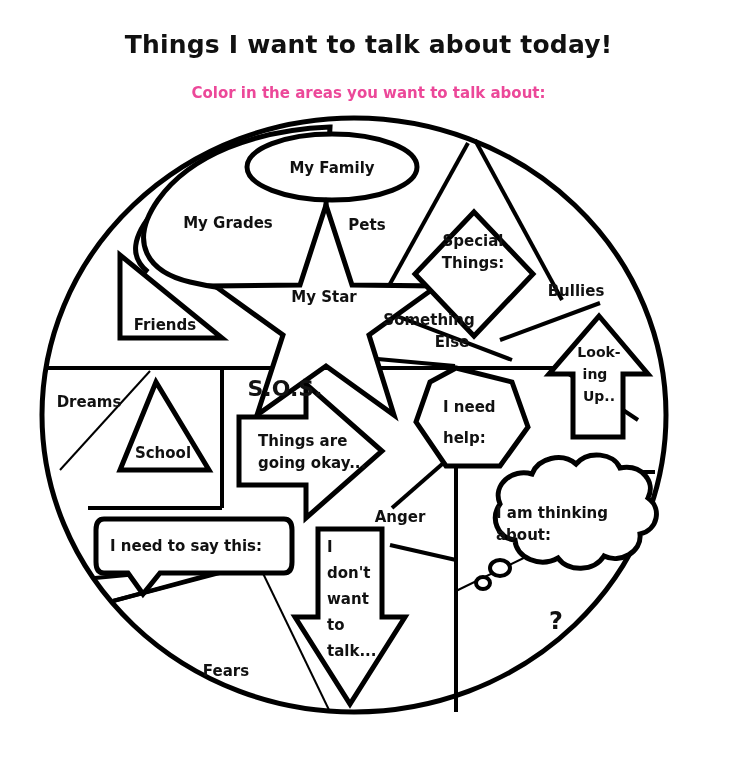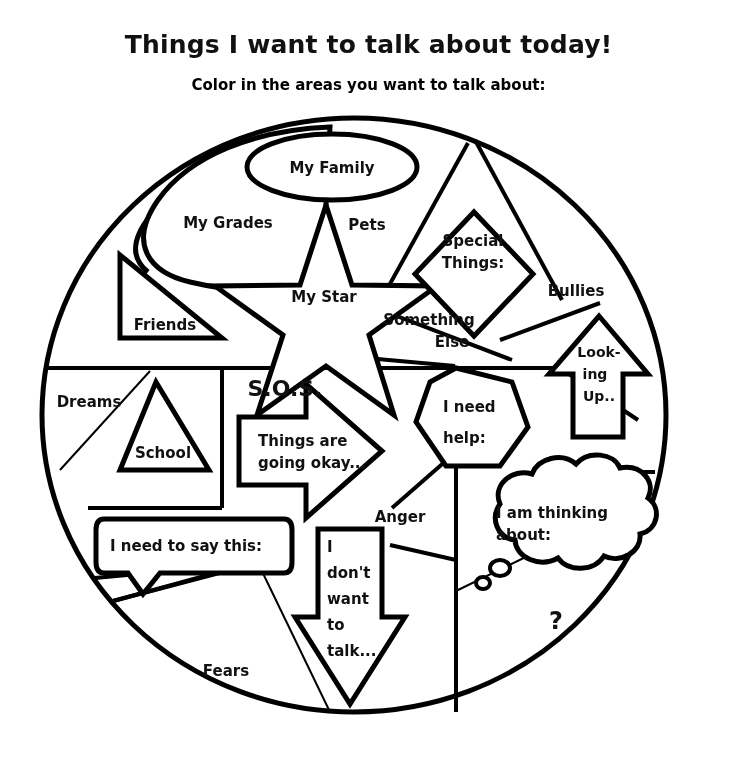--- a/index.html
+++ b/index.html
@@ -27,27 +27,27 @@
     text-align: center;
     font-family: "DejaVu Sans", sans-serif;
     font-size: 25px;
     font-weight: bold;
     color: #111111;
     letter-spacing: 0.2px;
   }
   .subtitle {
     position: absolute;
     left: 0;
-    top: 76px;
+    top: 84px;
     width: 737px;
     text-align: center;
     font-family: "DejaVu Sans", sans-serif;
     font-size: 15px;
     font-weight: bold;
-    color: #000000;
+    color: #ec4899;
   }
   svg#wheel {
     position: absolute;
     left: 0;
     top: 0;
   }
   svg text {
     font-family: "DejaVu Sans", sans-serif;
     fill: #111111;
     font-weight: bold;

